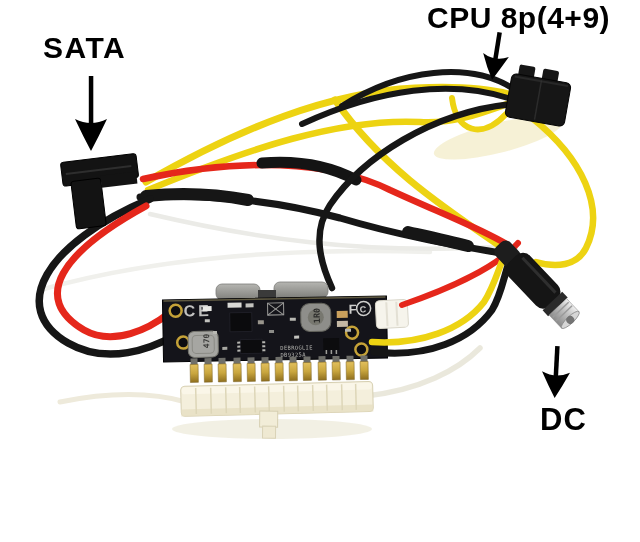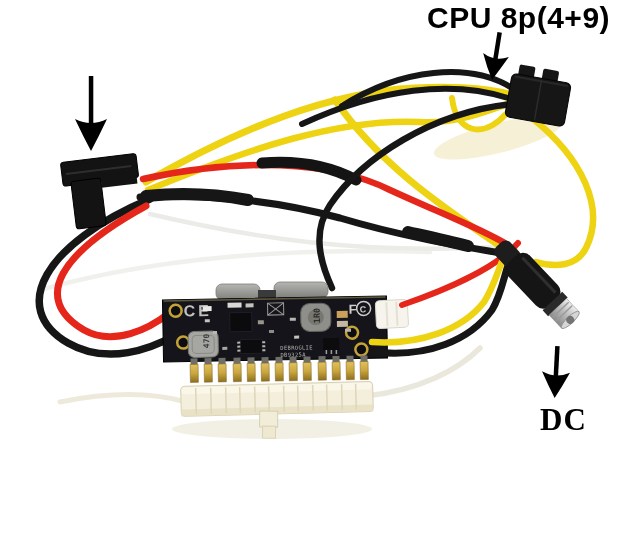--- a/index.html
+++ b/index.html
@@ -7,21 +7,21 @@
     position:relative;width:640px;height:542px;background:#ffffff;
     font-family:"Liberation Sans",sans-serif;overflow:hidden;
   }
   .scene{position:absolute;left:0;top:0;}
   .label{
     position:absolute;color:#000;font-weight:700;line-height:1;
     font-family:"Liberation Sans",sans-serif;white-space:nowrap;
   }
   .label-sata{left:43px;top:33px;font-size:30px;letter-spacing:1.5px;}
   .label-cpu{left:427px;top:3px;font-size:30px;letter-spacing:0.5px;}
-  .label-dc{left:540px;top:404px;font-size:31px;letter-spacing:1px;font-family:Liberation Serif, serif;}
+  .label-dc{left:540px;top:404px;font-size:31px;letter-spacing:1px;}
   .pcb-silk{font-family:"DejaVu Sans Mono",monospace;}
 </style>
 </head>
 <body>
 
 <div class="canvas">
 
   <svg class="scene" width="640" height="542" viewBox="0 0 640 542">
     <defs>
       <linearGradient id="goldPin" x1="0" y1="0" x2="0" y2="1">
@@ -282,16 +282,17 @@
     <g fill="#000" transform="rotate(9 496 55)">
       <rect x="493.8" y="32" width="4.5" height="28"></rect>
       <path d="M483,55 Q496,62 509,55 Q502,69 496,80 Q489,69 483,55 Z"></path>
     </g>
     <g fill="#000" transform="rotate(3 556 372)">
       <rect x="553.8" y="346" width="4.5" height="30"></rect>
       <path d="M542,372 Q556,379 570,372 Q563,386 556,398 Q549,386 542,372 Z"></path>
     </g>
   </svg>
 
+  <div class="label label-sata">SATA</div>
   <div class="label label-cpu">CPU 8p(4+9)</div>
   <div class="label label-dc">DC</div>
 
 </div>
 
 </body></html>

